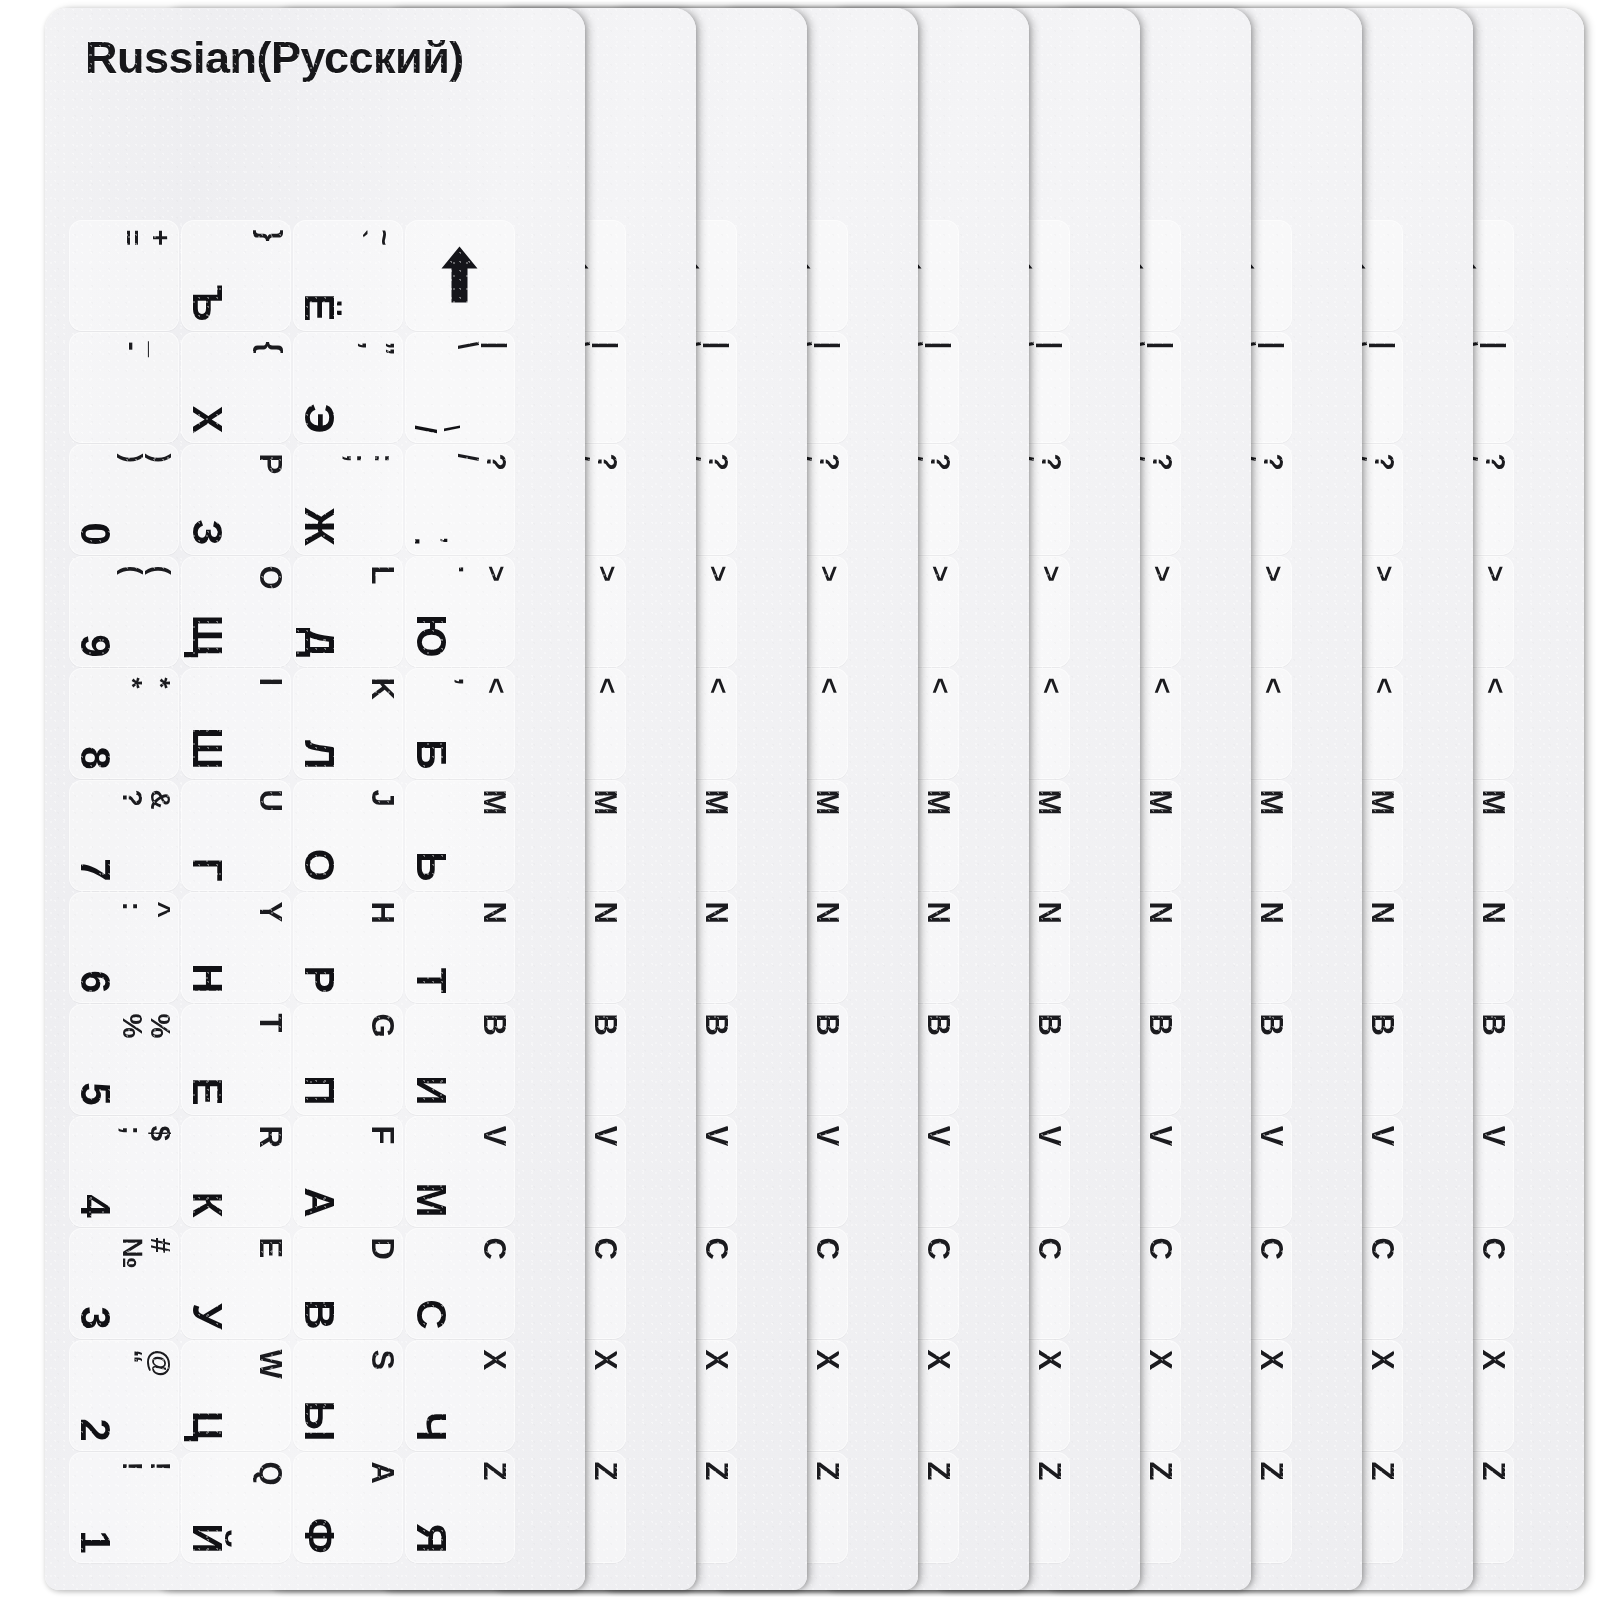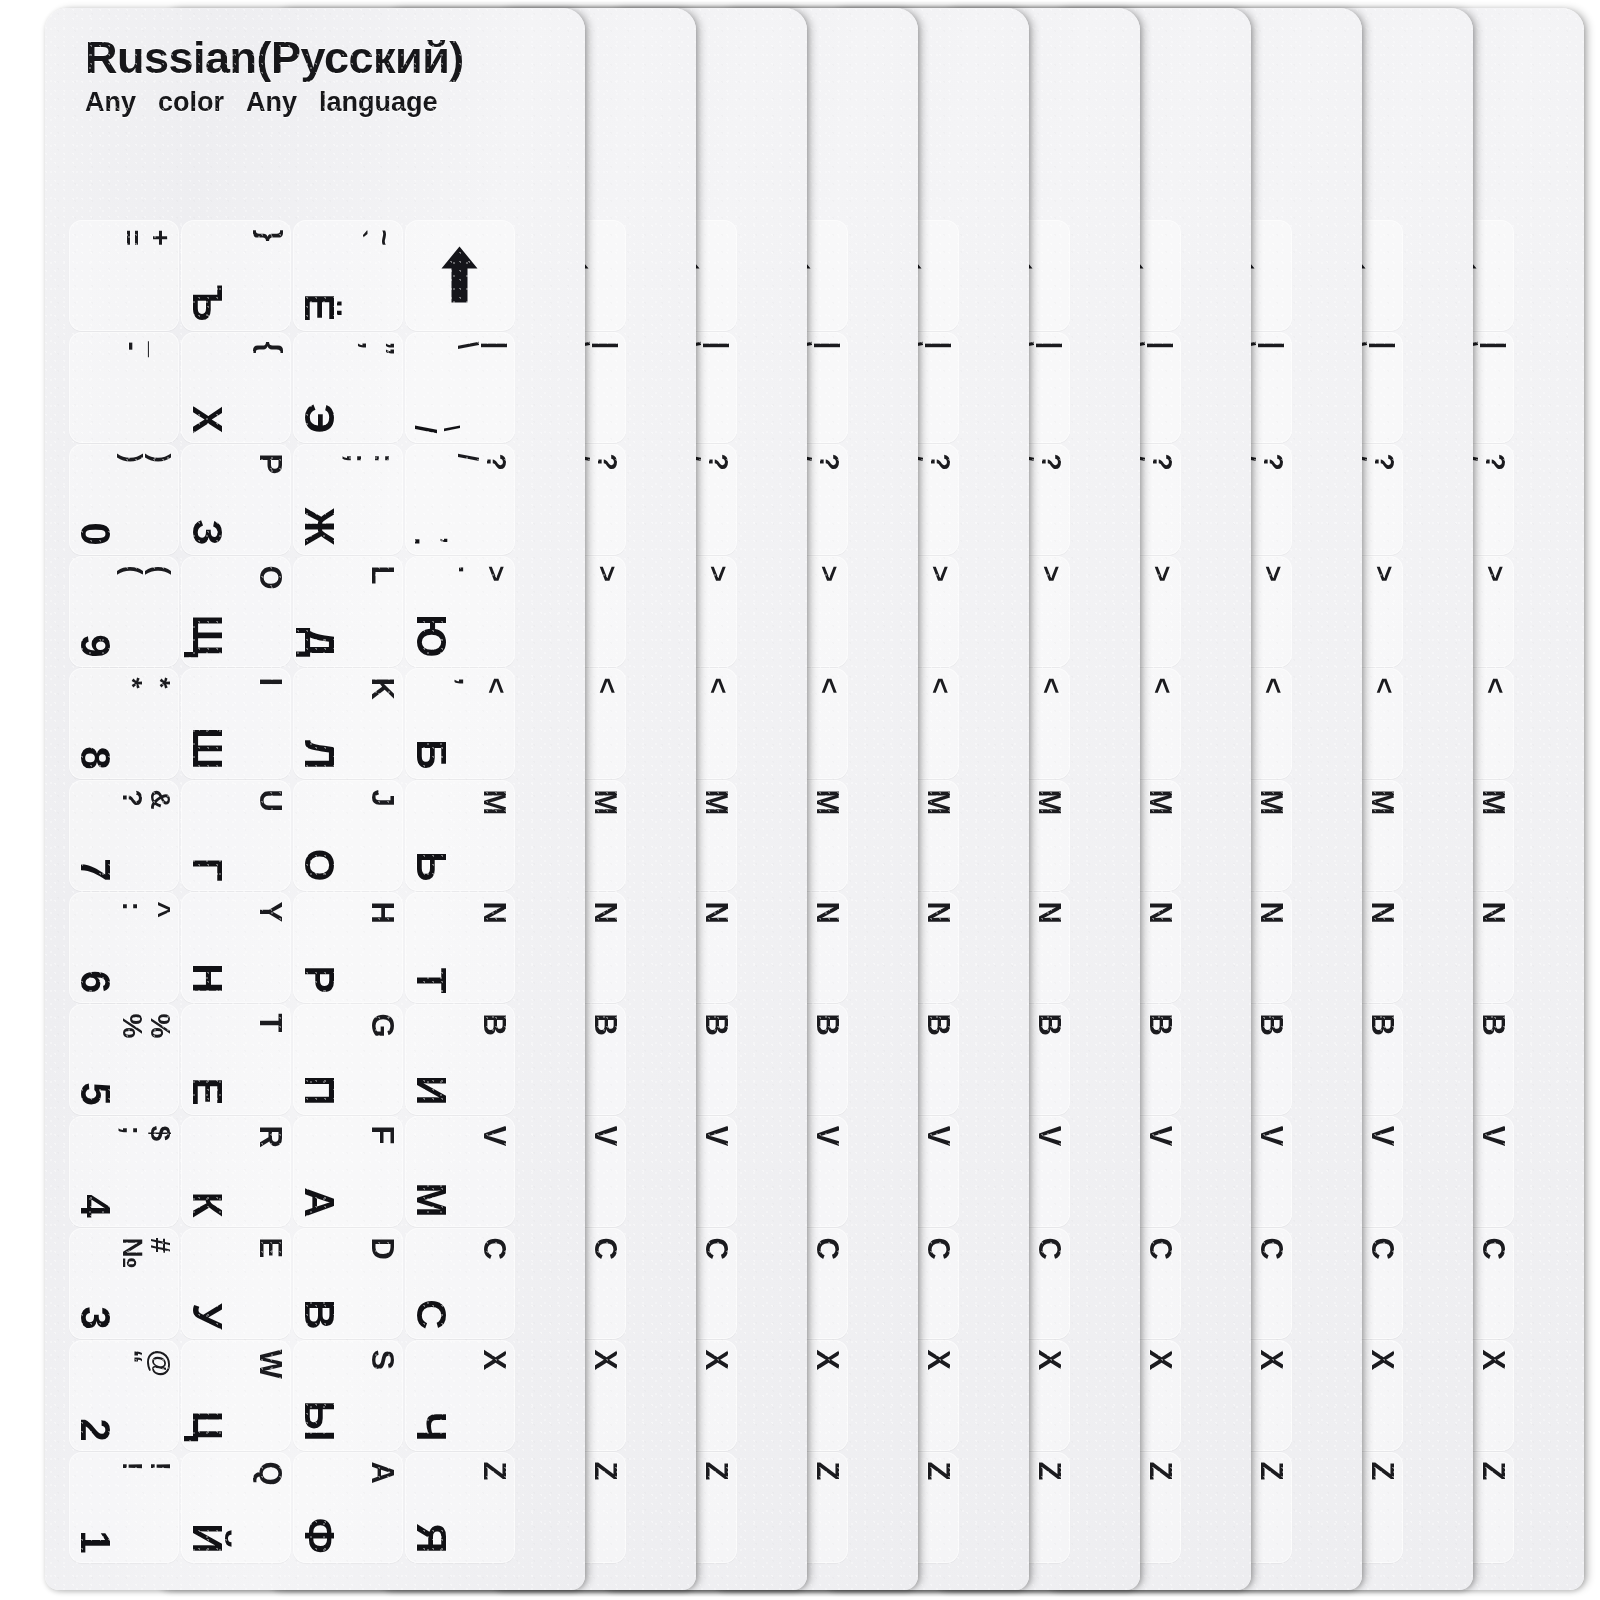--- a/index.html
+++ b/index.html
@@ -5564,21 +5564,20 @@
               </div>
             </div>
           </div>
         </div>
       </div>
     </div>
     <div class="sheet" style="left: 45px; z-index: 10;">
       <div class="inner">
         <div class="header">
           <div class="l1">Russian(Русский)</div>
-          <div class="l3"><span>Any</span><span class="sp"></span><span>color</span><span class="sp"></span><span>Any</span><span class="sp"></span><span>language</span></div>
         </div>
         <div class="grid">
           <div class="col" style="left: 0px;">
             <div class="cell" style="top: 1232px;">
               <div class="keyface">
                 <div class="kf-in">
                   <div class="lat small">
                     <div>!</div>
                     <div>!</div>
                   </div>

